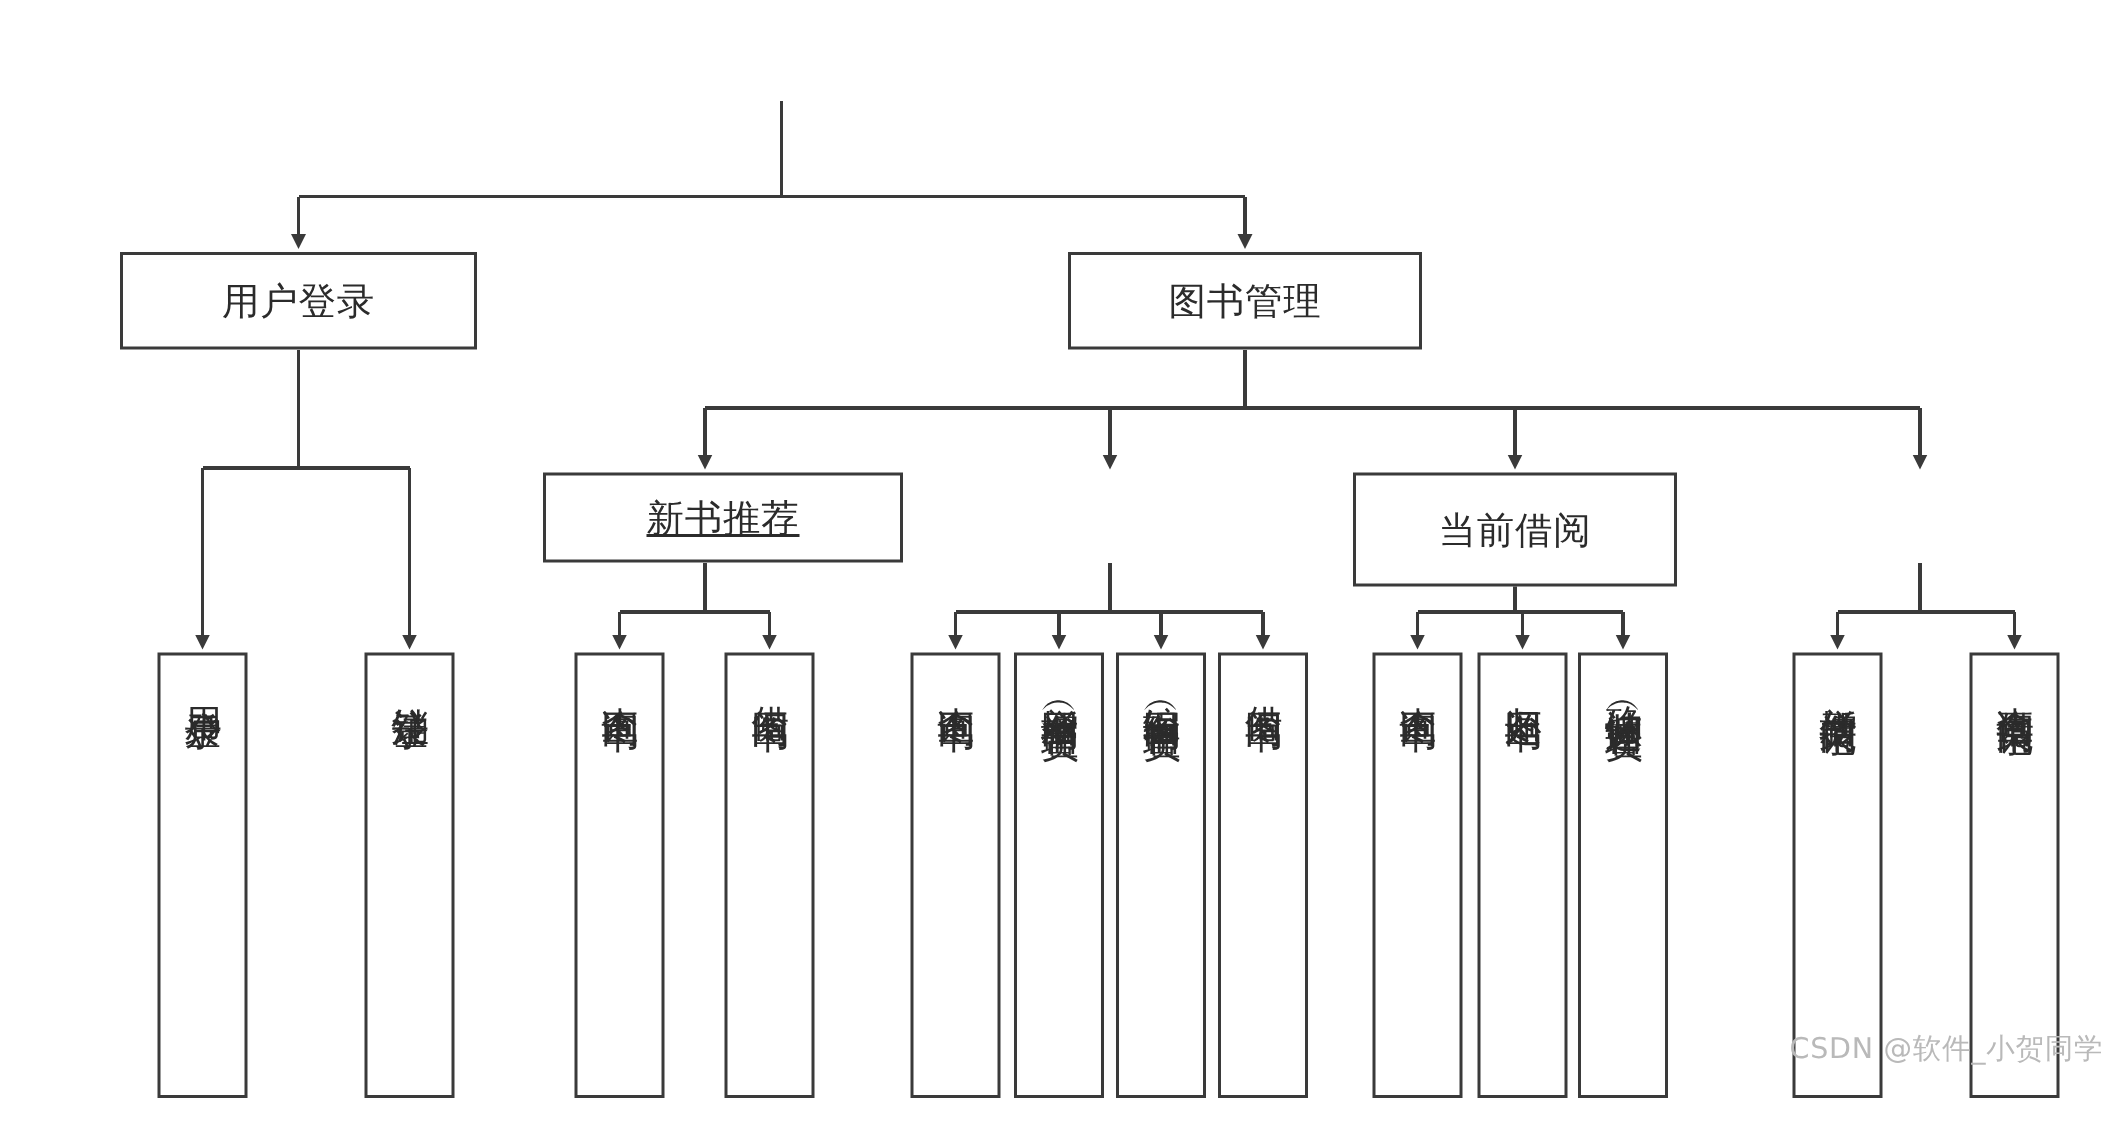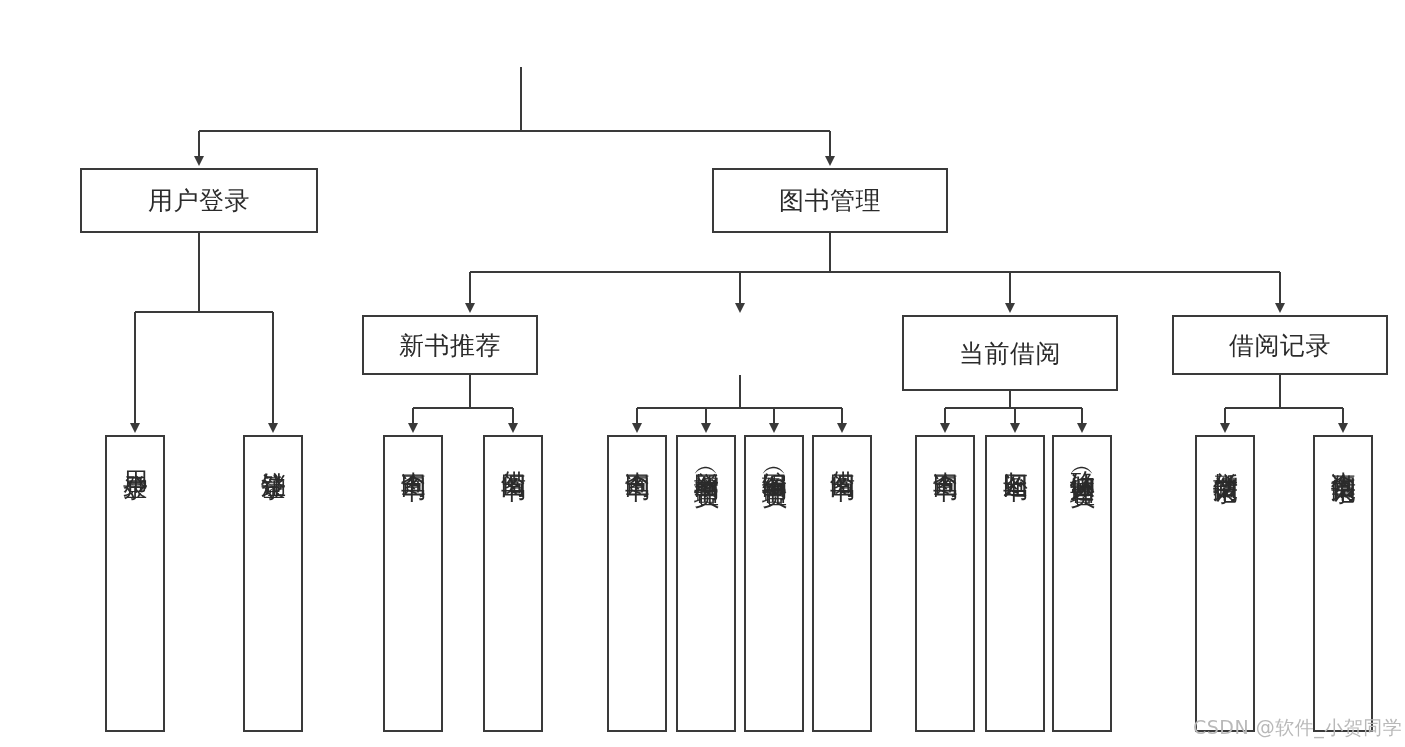--- a/index.html
+++ b/index.html
@@ -122,32 +122,29 @@
 
 
   <div class="node h-node" style="left:80px;top:168px;width:238px;height:65px;">
     <span class="node-label">用户登录</span>
   </div>
 
   <div class="node h-node" style="left:712px;top:168px;width:236px;height:65px;">
     <span class="node-label">图书管理</span>
   </div>
 
-  <div class="node h-node" style="left:362px;top:315px;width:176px;height:60px;">
+  <div class="node h-node" style="left:362px;top:315px;width:240px;height:60px;text-decoration:underline;">
     <span class="node-label">新书推荐</span>
   </div>
 
 
   <div class="node h-node" style="left:902px;top:315px;width:216px;height:76px;">
     <span class="node-label">当前借阅</span>
   </div>
 
-  <div class="node h-node" style="left:1172px;top:315px;width:216px;height:60px;">
-    <span class="node-label">借阅记录</span>
-  </div>
 
   <div class="node v-node" style="left:105px;top:435px;width:60px;height:297px;">
     <span class="node-label">用户登录</span>
   </div>
 
   <div class="node v-node" style="left:243px;top:435px;width:60px;height:297px;">
     <span class="node-label">注销登录</span>
   </div>
 
   <div class="node v-node" style="left:383px;top:435px;width:60px;height:297px;">
@@ -187,15 +184,15 @@
   </div>
 
   <div class="node v-node" style="left:1195px;top:435px;width:60px;height:297px;">
     <span class="node-label">新增借阅记录</span>
   </div>
 
   <div class="node v-node" style="left:1313px;top:435px;width:60px;height:297px;">
     <span class="node-label">查询借阅记录</span>
   </div>
 
-  <div class="watermark" style="left:1193px;top:715px;">CSDN @软件_小贺同学</div>
+  <div class="watermark" style="left:1193px;top:686px;">CSDN @软件_小贺同学</div>
 
 </div>
 
 </body></html>

